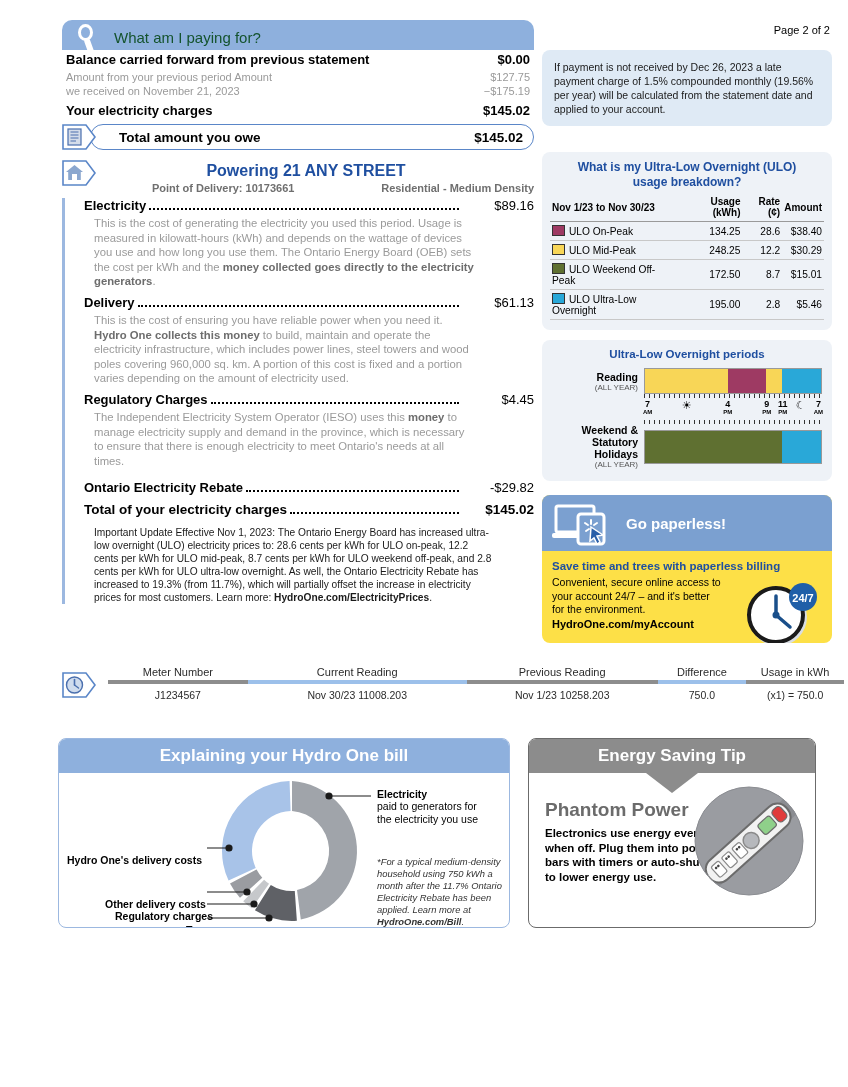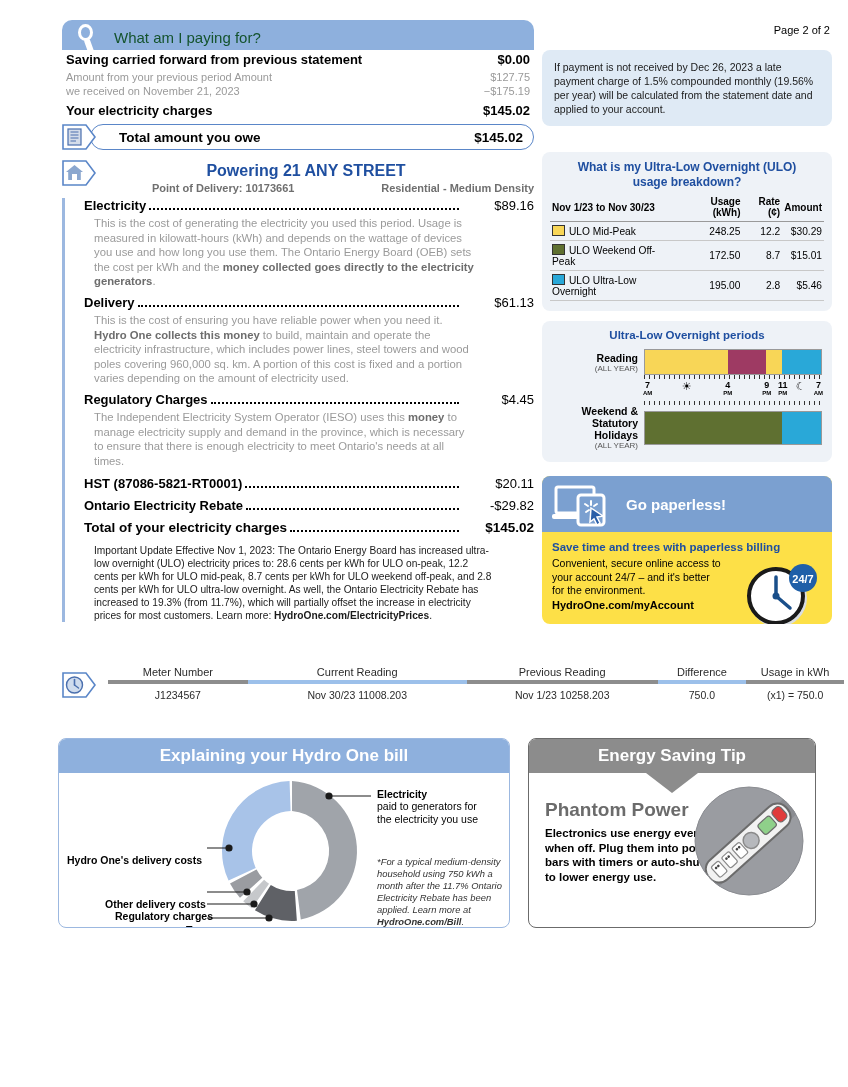--- a/index.html
+++ b/index.html
@@ -252,21 +252,21 @@
       <div class="panel-head">
         <div class="magnifier">
           <div class="ring"></div>
             <div class="handle"></div>
         </div>
         <div class="panel-head-title">What am I paying for?</div>
       </div>
 
       <div class="charge-body">
         <div class="row-line major">
-          <span>Saving carried forward from previous statement</span>
+          <span>Balance carried forward from previous statement</span>
           <span class="dots" style="border:none;"></span>
           <span class="row-amt">$0.00</span>
         </div>
         <div class="sub-line">
           <span class="lbl">Amount from your previous period Amount</span>
           <span class="val">$127.75</span>
         </div>
         <div class="sub-line">
           <span class="lbl">we received on November 21, 2023</span>
           <span class="val">−$175.19</span>
@@ -328,25 +328,20 @@
       </div>
       <div class="desc"><span>This is the cost of ensuring you have reliable power when you need it. </span><b>Hydro One collects this money</b><span> to build, maintain and operate the electricity infrastructure, which includes power lines, steel towers and wood poles covering 960,000 sq. km. A portion of this cost is fixed and a portion varies depending on the amount of electricity used.</span></div>
 
       <div class="chg-row">
         <span>Regulatory Charges</span>
         <span class="dots"></span>
         <span class="amt">$4.45</span>
       </div>
       <div class="desc"><span>The Independent Electricity System Operator (IESO) uses this </span><b>money</b><span> to manage electricity supply and demand in the province, which is necessary to ensure that there is enough electricity to meet Ontario's needs at all times.</span></div>
 
-      <div class="chg-row plain" style="margin-top:2px;">
-        <span>HST (87086-5821-RT0001)</span>
-        <span class="dots"></span>
-        <span class="amt">$20.11</span>
-      </div>
       <div class="chg-row plain" style="margin-top:6px;">
         <span>Ontario Electricity Rebate</span>
         <span class="dots"></span>
         <span class="amt">-$29.82</span>
       </div>
       <div class="chg-row is-total" style="margin-top:6px;">
         <span>Total of your electricity charges</span>
         <span class="dots"></span>
         <span class="amt">$145.02</span>
       </div>
@@ -399,20 +394,26 @@
       <table class="ulo-table">
         <thead>
           <tr>
             <th class="lbl">Nov 1/23 to Nov 30/23</th>
             <th>Usage (kWh)</th>
             <th>Rate (¢)</th>
             <th>Amount</th>
           </tr>
         </thead>
         <tbody>
+          <tr>
+            <td class="lbl"><span class="sw" style="background:#9e3a63;"></span><span>ULO On-Peak</span></td>
+            <td>134.25</td>
+            <td>28.6</td>
+            <td>$38.40</td>
+          </tr>
           <tr>
             <td class="lbl"><span class="sw" style="background:#f8d657;"></span><span>ULO Mid-Peak</span></td>
             <td>248.25</td>
             <td>12.2</td>
             <td>$30.29</td>
           </tr>
           <tr>
             <td class="lbl"><span class="sw" style="background:#5f7031;"></span><span>ULO Weekend Off-Peak</span></td>
             <td>172.50</td>
             <td>8.7</td>

